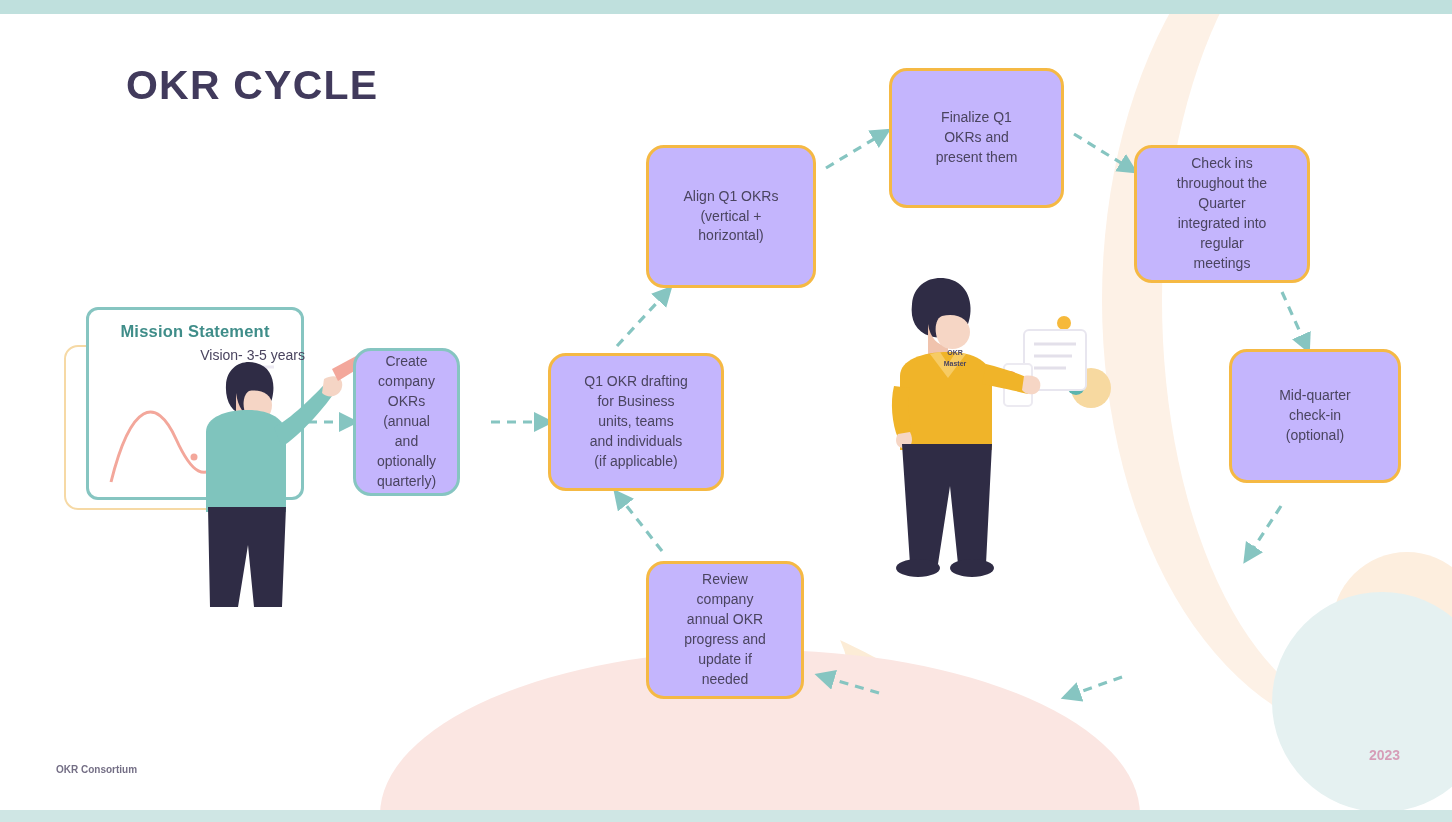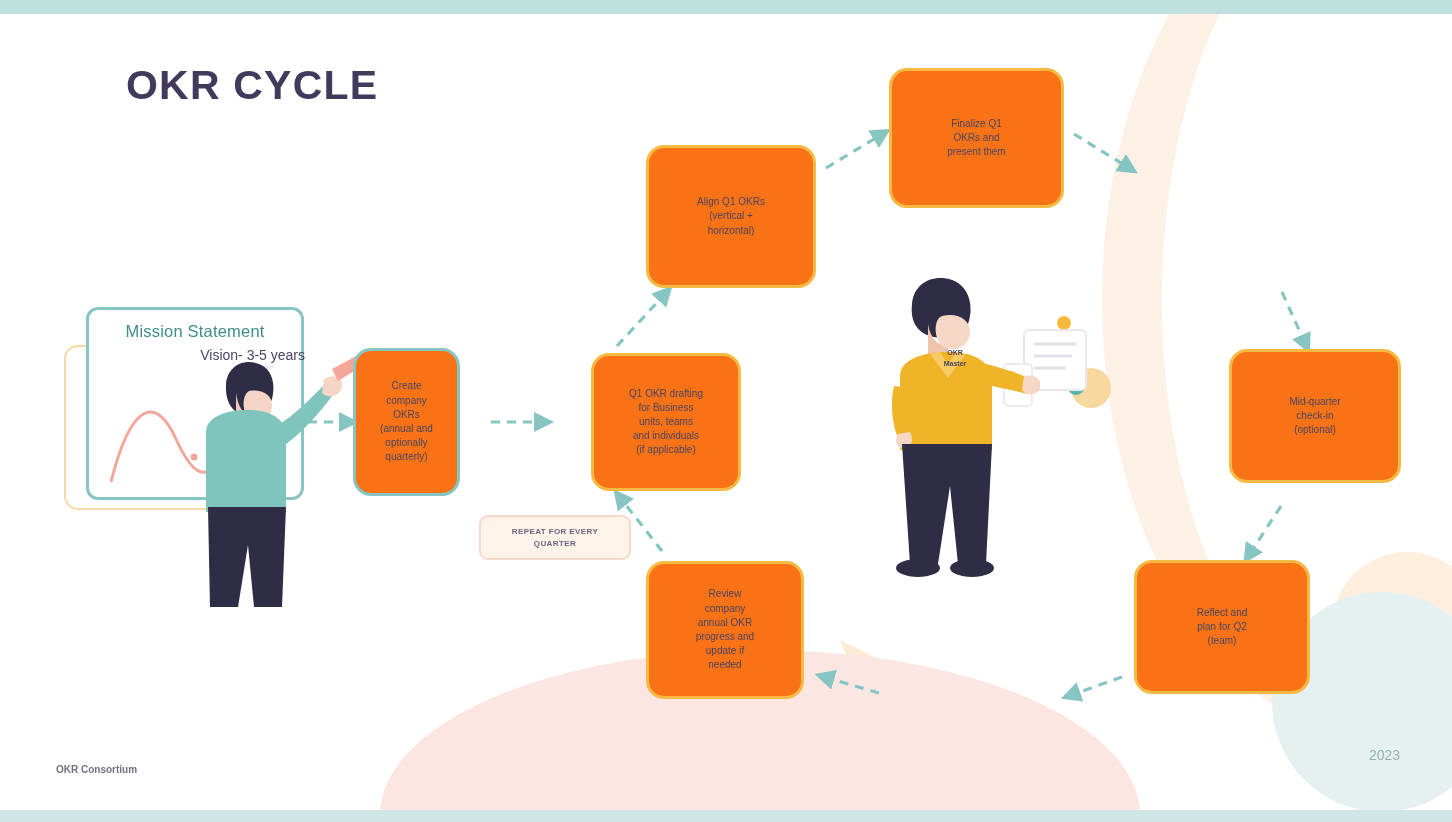--- a/index.html
+++ b/index.html
@@ -120,37 +120,37 @@
     left: 56px; top: 764px;
     font-size: 10px;
     font-weight: bold;
     color: #4d4663;
     opacity: .78;
   }
   .footer-year {
     position: absolute;
     left: 1369px; top: 747px;
     font-size: 14px;
-    font-weight: normal;
-    color: #14532d;
+    font-weight: bold;
+    color: #be185d;
     opacity: .38;
   }
 
   
   .node {
     position: absolute;
     box-sizing: border-box;
-    background: #f97316;
+    background: #c4b5fd;
     border-radius: 18px;
     display: flex;
     align-items: center;
     justify-content: center;
     text-align: center;
     color: #4a445f;
-    font-size: 10px;
+    font-size: 14px;
     line-height: 1.42;
     padding: 8px 14px;
     white-space: pre-line;
   }
   .node.orange { border: 3px solid #f5b944; }
   .node.teal   { border: 3px solid #86c5c1; }
 
   
   .repeat-tag {
     position: absolute;
@@ -191,21 +191,21 @@
     border-radius: 12px;
     background: #ffffff;
     overflow: hidden;
   }
   .mission-title {
     position: absolute;
     left: 100px; top: 322px;
     width: 190px;
     text-align: center;
     font-size: 16.5px;
-    font-weight: normal;
+    font-weight: bold;
     color: #3f8d89;
     letter-spacing: .2px;
   }
   .mission-sub {
     position: absolute;
     left: 120px; top: 347px;
     width: 185px;
     text-align: right;
     font-size: 14px;
     color: #4a445f;
@@ -336,64 +336,63 @@
 
   <div class="node teal" style="left:353px; top:348px; width:107px; height:148px;">
     <span>Create
 company
 OKRs
 (annual and
 optionally
 quarterly)</span>
   </div>
 
-  <div class="node orange" style="left:548px; top:353px; width:150px; height:138px;margin-left:43px;">
+  <div class="node orange" style="left:548px; top:353px; width:176px; height:138px;">
     <span>Q1 OKR drafting
 for Business
 units, teams
 and individuals
 (if applicable)</span>
   </div>
 
   <div class="node orange" style="left:646px; top:145px; width:170px; height:143px;">
     <span>Align Q1 OKRs
 (vertical +
 horizontal)</span>
   </div>
 
   <div class="node orange" style="left:889px; top:68px; width:175px; height:140px;">
     <span>Finalize Q1
 OKRs and
 present them</span>
   </div>
 
+  <div class="node orange" style="left:1134px; top:145px; width:176px; height:138px;">
+    <span>Check ins
+throughout the
+Quarter
+integrated into
+regular
+meetings</span>
+  </div>
 
   <div class="node orange" style="left:1229px; top:349px; width:172px; height:134px;">
     <span>Mid-quarter
 check-in
 (optional)</span>
   </div>
 
-  <div class="node orange" style="left:1134px; top:560px; width:176px; height:134px;">
-    <span>Reflect and
-plan for Q2
-(team)</span>
-  </div>
 
 
   <div class="node orange" style="left:646px; top:561px; width:158px; height:138px;">
     <span>Review
 company
 annual OKR
 progress and
 update if
 needed</span>
   </div>
 
-  <div class="repeat-tag">
-    <span>REPEAT FOR EVERY
-QUARTER</span>
-  </div>
 
   <div class="footer-brand">OKR Consortium</div>
   <div class="footer-year">2023</div>
 
 </div>
 
 </body></html>

